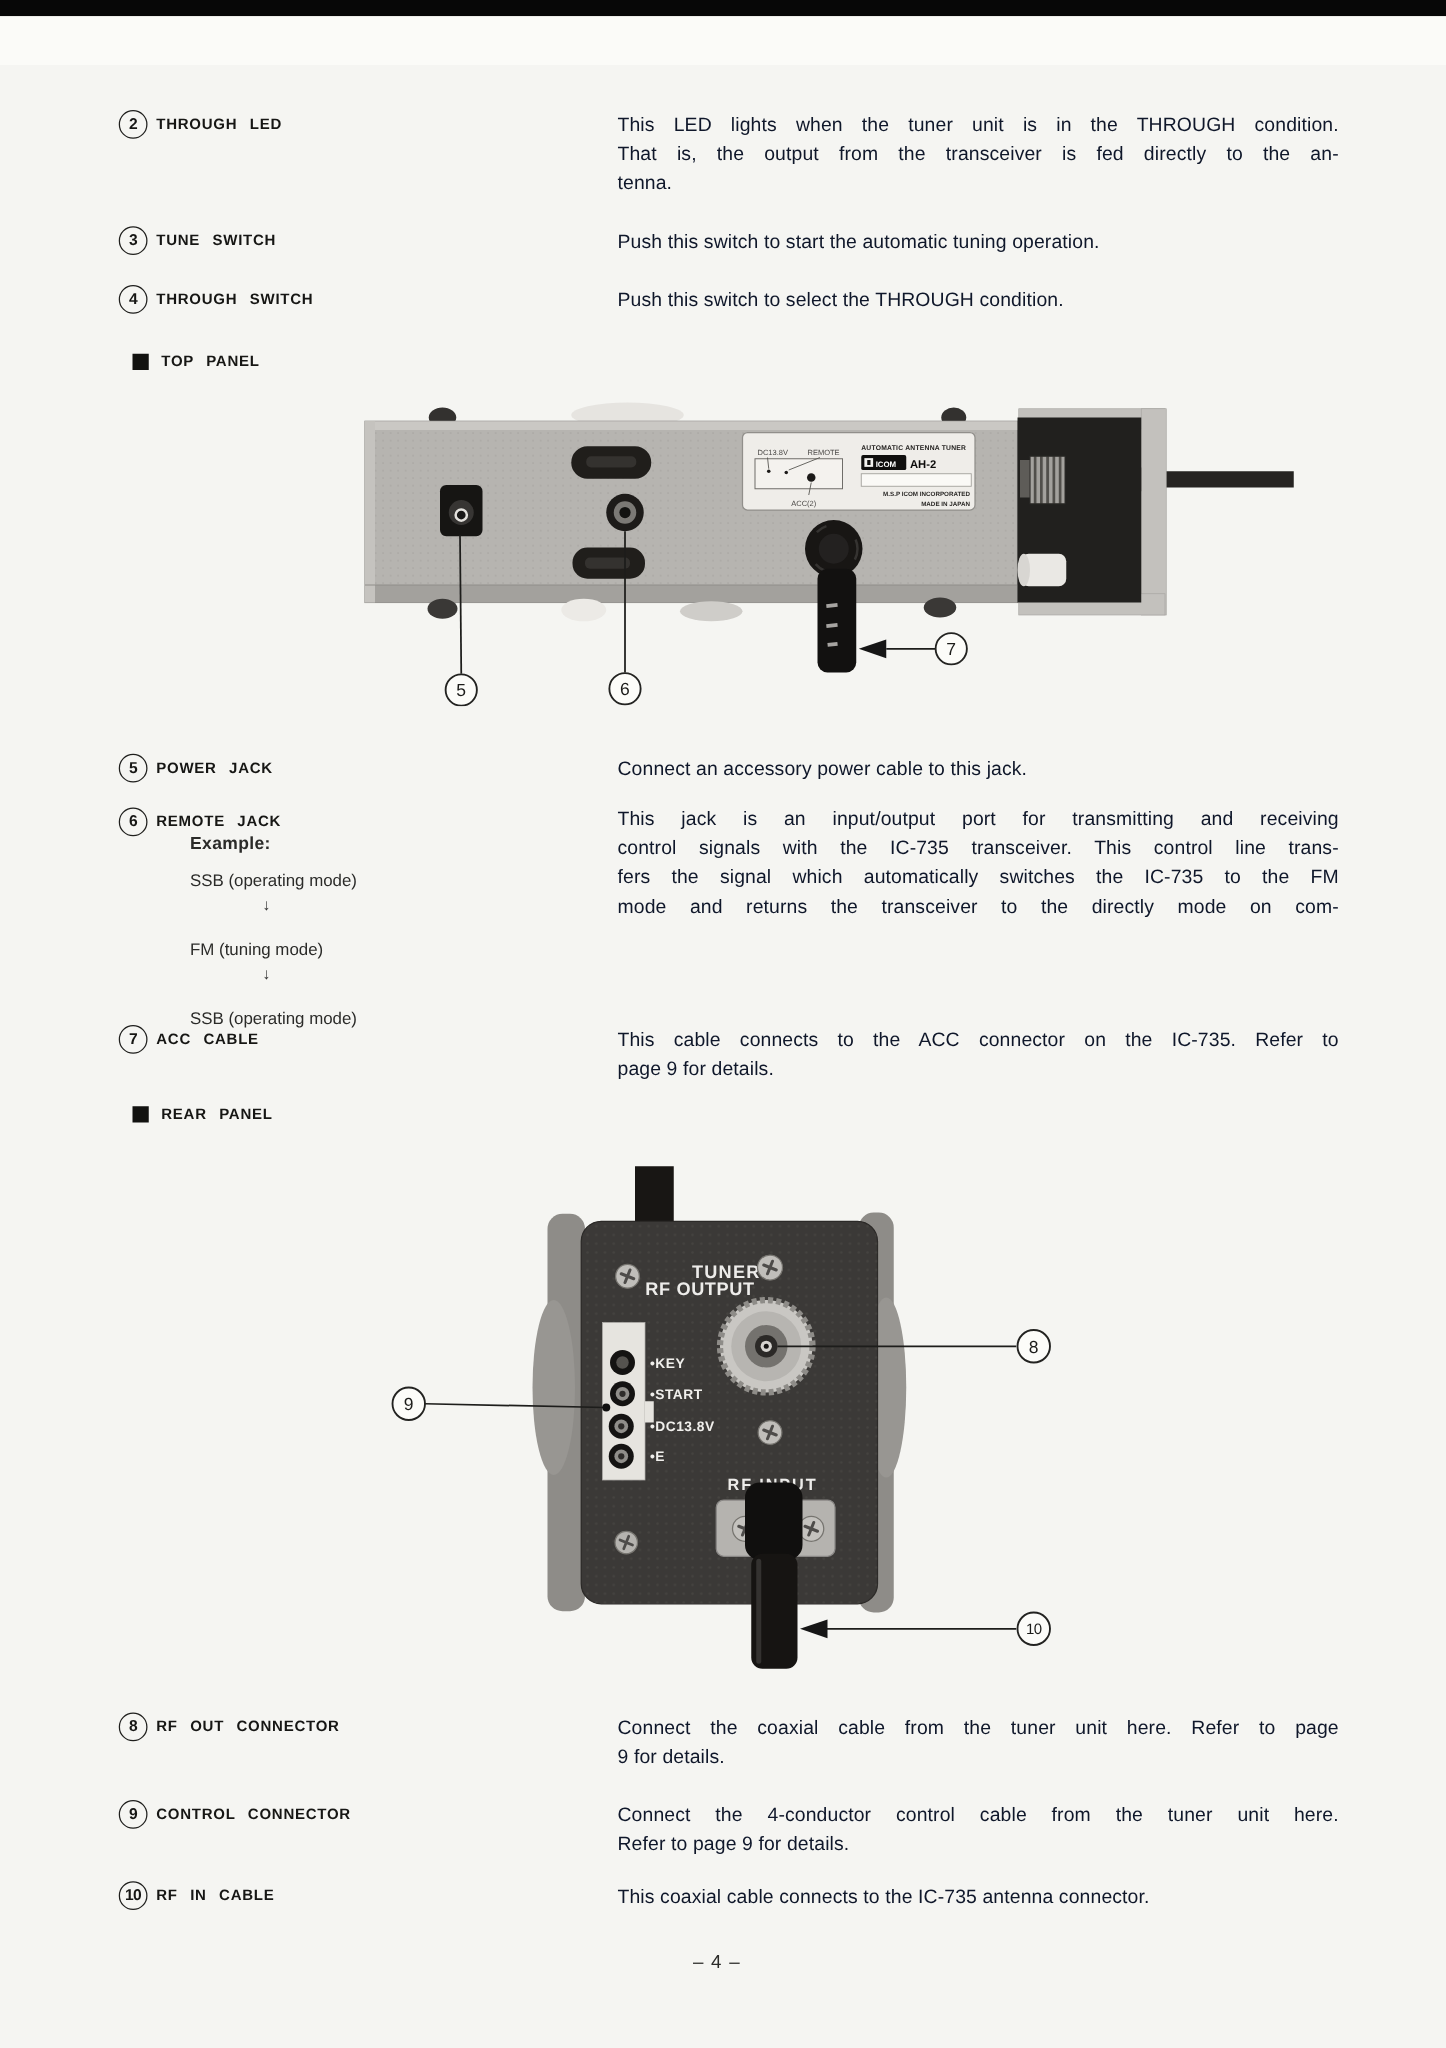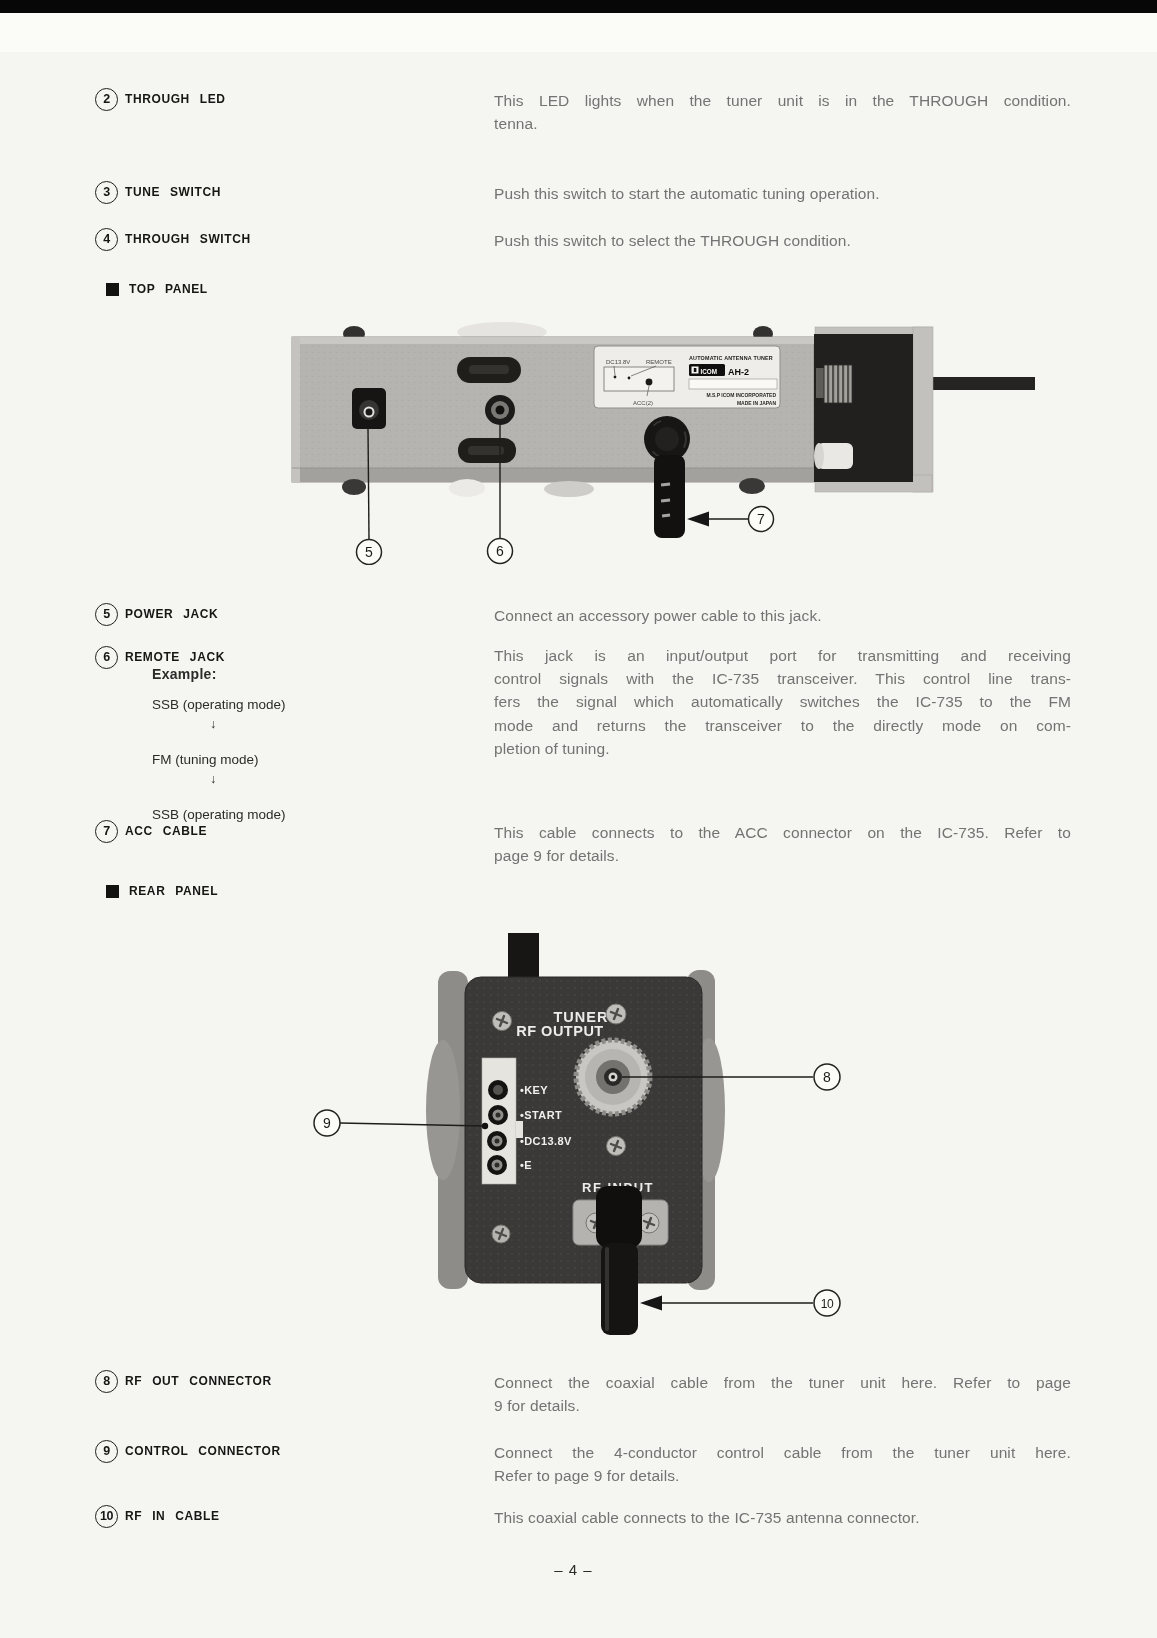--- a/index.html
+++ b/index.html
@@ -17,21 +17,21 @@
   .cnum{
     box-sizing:border-box;width:23px;height:23px;border:1.6px solid #1f1f1d;border-radius:50%;
     display:inline-flex;align-items:center;justify-content:center;
     font-size:12.5px;font-weight:bold;color:#161614;margin-right:7px;flex:0 0 auto;letter-spacing:-0.5px;
   }
   .ht{font-size:12px;font-weight:bold;letter-spacing:0.6px;word-spacing:6px;color:#161614;}
   .sech{position:absolute;left:106px;display:flex;align-items:flex-end;height:20px;white-space:nowrap;}
   .sq{width:13px;height:13px;background:#121210;margin-right:10px;flex:0 0 auto;}
 
   
-  .para{position:absolute;left:494px;width:577px;font-size:15.5px;line-height:23.2px;color:#737373;letter-spacing:0.1px;}
+  .para{position:absolute;left:494px;width:577px;font-size:15.5px;line-height:23.2px;color:#0f172a;letter-spacing:0.1px;}
   .ln{height:23.2px;overflow:hidden;}
   .jl{text-align:justify;text-align-last:justify;}
 
   
   .example{position:absolute;left:152px;top:666px;font-size:13.5px;color:#2b2b29;}
   .ex-title{font-weight:bold;font-size:14px;margin-bottom:0;letter-spacing:0.3px;}
   .ex-step{height:20px;margin-top:15px;}
   .ex-arrow{height:20px;padding-left:58px;font-size:12.5px;color:#333;}
 
   .photo{position:absolute;}
@@ -97,37 +97,37 @@
   <span class="cnum">9</span>
   <span class="ht">CONTROL CONNECTOR</span>
 </div>
 <div class="hblock" style="top:1504px">
   <span class="cnum">10</span>
   <span class="ht">RF IN CABLE</span>
 </div>
 
 <div class="para" style="top:89px">
   <div class="ln jl">This LED lights when the tuner unit is in the THROUGH condition.</div>
+  <div class="ln jl">That is, the output from the transceiver is fed directly to the an-</div>
   <div class="ln">tenna.</div>
 </div>
 <div class="para" style="top:182px">
   <div class="ln">Push this switch to start the automatic tuning operation.</div>
 </div>
 <div class="para" style="top:229px">
   <div class="ln">Push this switch to select the THROUGH condition.</div>
 </div>
 <div class="para" style="top:604px">
   <div class="ln">Connect an accessory power cable to this jack.</div>
 </div>
 <div class="para" style="top:644px">
   <div class="ln jl">This jack is an input/output port for transmitting and receiving</div>
   <div class="ln jl">control signals with the IC-735 transceiver.  This control line trans-</div>
   <div class="ln jl">fers the signal which automatically switches the IC-735 to the FM</div>
   <div class="ln jl">mode and returns the transceiver to the directly mode on com-</div>
-  <div class="ln">pletion of tuning.</div>
 </div>
 <div class="para" style="top:821px">
   <div class="ln jl">This cable connects to the ACC connector on the IC-735.  Refer to</div>
   <div class="ln">page 9 for details.</div>
 </div>
 <div class="para" style="top:1371px">
   <div class="ln jl">Connect the coaxial cable from the tuner unit here.  Refer to page</div>
   <div class="ln">9 for details.</div>
 </div>
 <div class="para" style="top:1441px">

